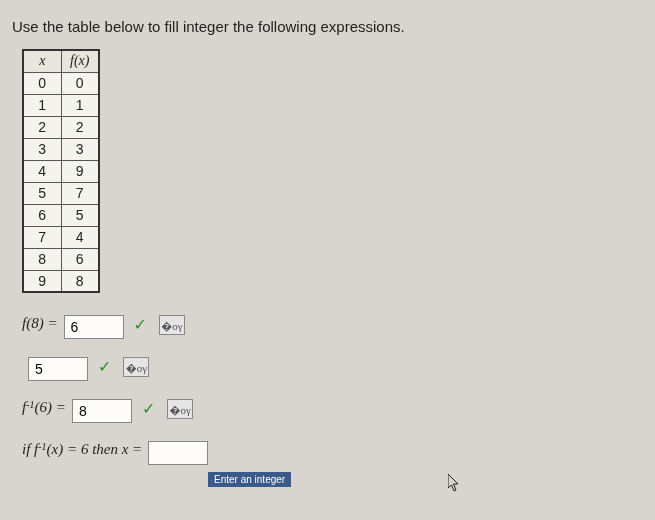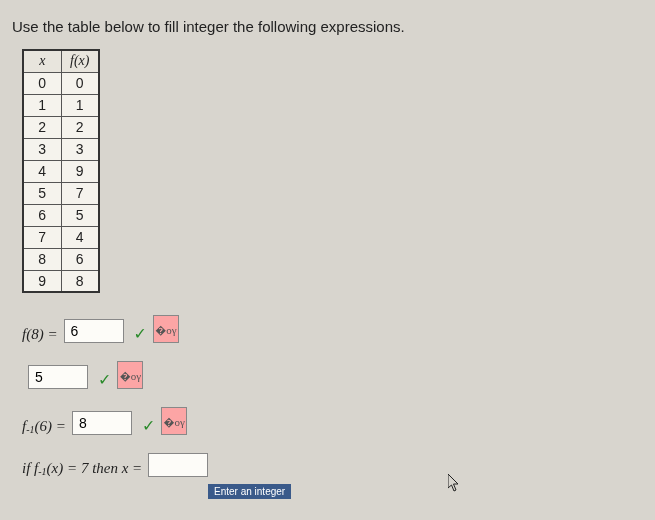--- a/index.html
+++ b/index.html
@@ -34,21 +34,21 @@
     .func-table th {
       background: #e8e5dd;
       font-style: italic;
       font-family: 'Times New Roman', serif;
     }
     .questions {
       margin-left: 10px;
     }
     .question-row {
       display: flex;
-      align-items: flex-end;
+      align-items: flex-start;
       margin-bottom: 18px;
       font-size: 15px;
       font-family: 'Times New Roman', serif;
     }
     .math {
       font-style: italic;
       font-family: 'Times New Roman', serif;
     }
     .answer-box {
       width: 60px;
@@ -63,26 +63,26 @@
     .check-icon {
       color: #2a8a2a;
       font-size: 16px;
       margin: 0 4px;
     }
     .retry-btn {
       display: inline-flex;
       align-items: center;
       justify-content: center;
       width: 26px;
-      height: 28px;
+      height: 20px;
       border: 1px solid #888;
-      background: #fca5a5;
+      background: #e5e5e5;
       font-size: 11px;
       color: #555;
-      margin-left: 2px;
+      margin-left: 8px;
     }
     .hint-strip {
       background: #3a5a8a;
       color: #fff;
       font-size: 10px;
       padding: 2px 6px;
       display: inline-block;
       margin-left: 6px;
     }
     .sup { vertical-align: super; font-size: 10px; }
@@ -170,21 +170,21 @@
       <span class="math sup">-1</span>
       <span class="math">(6) = </span>
     <input class="answer-box" value="8" style="">
     <span class="check-icon">✓</span>
     <span class="retry-btn">�ογ</span>
   </div>
 
   <div class="question-row">
     <span class="math">if f</span>
       <span class="math sup">-1</span>
-      <span class="math">(x) = 7 then x = </span>
+      <span class="math">(x) = 6 then x = </span>
     <input class="answer-box" value="" style="">
   </div>
   <div style="margin-left:180px; margin-top:-14px;text-decoration:underline;">
     <span class="hint-strip">Enter an integer</span>
   </div>
 
 </div>
 
 <div class="cursor">
   <svg width="14" height="18" viewBox="0 0 14 18">

